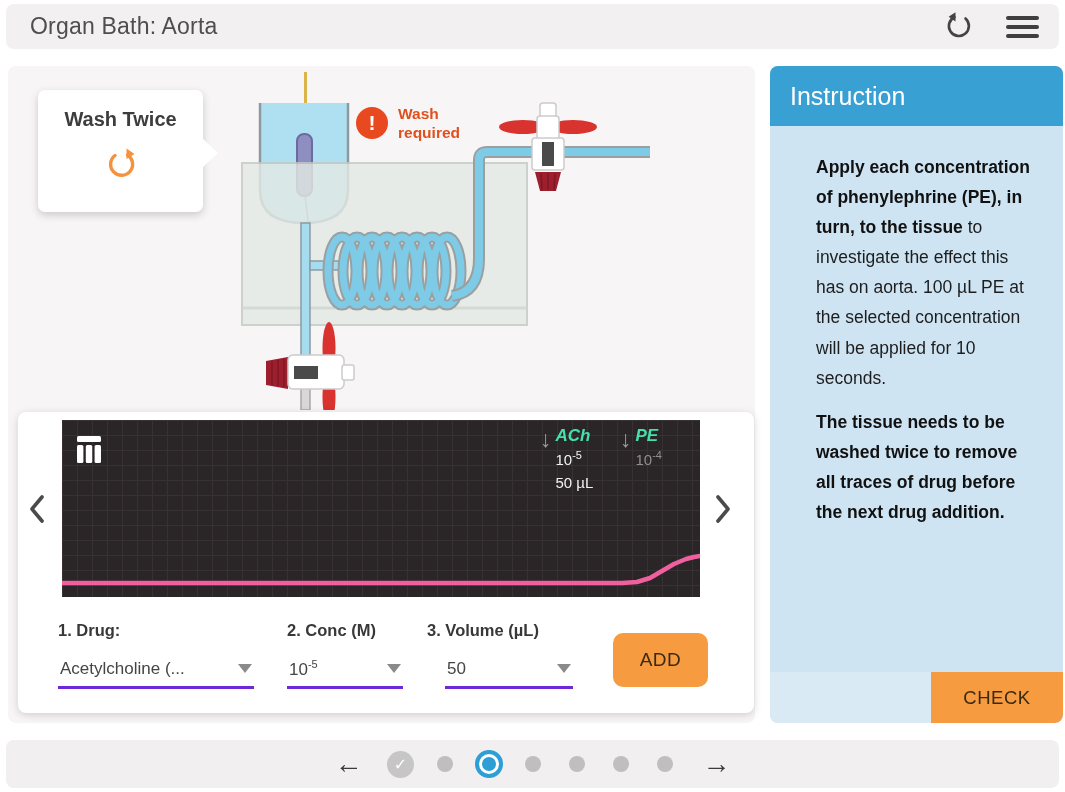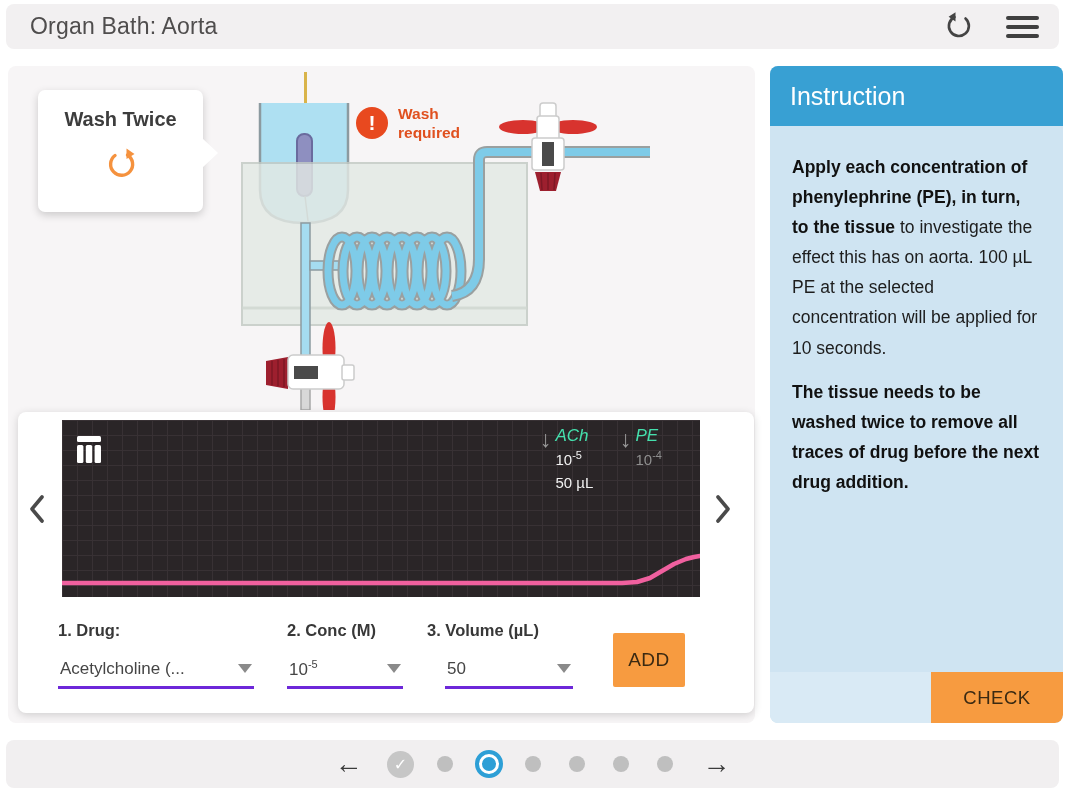--- a/index.html
+++ b/index.html
@@ -12,21 +12,21 @@
   .topbar-actions{margin-left:auto;display:flex;align-items:center;gap:30px;margin-right:18px;}
   .icon-btn{background:none;border:none;padding:2px;cursor:pointer;display:flex;align-items:center;}
   .burger{display:flex;flex-direction:column;gap:5px;}
   .burger span{display:block;width:33px;height:4px;background:#3f3f3f;border-radius:2px;}
 
   
   .left-panel{position:absolute;left:8px;top:66px;width:747px;height:657px;background:#f7f5f6;border-radius:8px;}
   .right-panel{position:absolute;left:770px;top:66px;width:293px;height:657px;background:#cfe4f2;border-radius:8px;overflow:hidden;}
   .rp-header{height:60px;background:#38a0d3;display:flex;align-items:center;}
   .rp-header span{color:#ffffff;font-size:25px;margin-left:20px;}
-  .rp-body{padding:26px 22px 0 22px;font-size:17.5px;line-height:1.72;color:#1d1d1d;}
+  .rp-body{padding:26px 22px 0 22px;font-size:17.5px;line-height:1.72;color:#1d1d1d;margin-left:24px;}
   .rp-body .b{font-weight:bold;color:#111;}
   .rp-body p{margin:0 0 14px 0;}
   .rp-footer{position:absolute;left:0;bottom:0;width:100%;height:51px;background:#d9eaf5;border-radius:0 0 8px 8px;}
   .check-btn{position:absolute;right:0;bottom:0;width:132px;height:51px;background:#f79b40;border:none;border-radius:0 0 8px 0;font-family:inherit;font-size:18.5px;color:#3b2a12;letter-spacing:.5px;cursor:pointer;}
 
   
   .wash-card{position:absolute;left:38px;top:90px;width:165px;height:122px;background:#ffffff;border-radius:7px;box-shadow:0 3px 8px rgba(0,0,0,.18);}
   .wash-card .tail{position:absolute;right:-15px;top:48px;width:0;height:0;border-top:15px solid transparent;border-bottom:15px solid transparent;border-left:16px solid #ffffff;}
   .wash-card-title{text-align:center;margin-top:18px;font-size:20px;font-weight:600;color:#3d3d3d;}
   .wash-card-icon{display:flex;justify-content:center;margin-top:16px;}
@@ -43,33 +43,33 @@
   .chart-area{position:absolute;left:44px;top:8px;width:638px;height:177px;background:#2a2527;
       background-image:linear-gradient(#383134 1px,transparent 1px),linear-gradient(90deg,#383134 1px,transparent 1px);
       background-size:15px 15px;overflow:hidden;}
   .chart-trace-svg{position:absolute;left:0;top:0;}
   .table-icon-btn{position:absolute;left:15px;top:16px;background:none;border:none;padding:0;cursor:pointer;}
   .chev-btn{position:absolute;top:82px;background:none;border:none;padding:0;cursor:pointer;}
   .chev-left{left:10px;} .chev-right{right:22px;}
   .ann{position:absolute;top:6px;display:flex;gap:4px;}
   .ann-arrow{color:#9a9a9a;font-size:23px;line-height:1;margin-top:2px;}
   .ann-col{display:flex;flex-direction:column;}
-  .ann-drug{font-style:italic;font-weight:normal;font-size:17px;color:#45e0ad;line-height:1.2;}
+  .ann-drug{font-style:italic;font-weight:bold;font-size:17px;color:#45e0ad;line-height:1.2;}
   .ann-conc{font-size:15px;color:#f2f2f2;margin-top:3px;}
   .ann-conc sup{font-size:11px;}
   .ann-vol{font-size:15px;color:#f2f2f2;margin-top:6px;}
   .ann--dim .ann-conc{color:#8f8f8f;}
 
   
   .ctl-label{position:absolute;top:209px;font-size:16.5px;font-weight:bold;color:#383838;}
   .ctl-select{position:absolute;top:240px;height:34px;border-bottom:3px solid #6d28d9;cursor:pointer;display:flex;align-items:center;}
   .ctl-select .val{font-size:17px;color:#454545;margin-left:2px;white-space:nowrap;}
   .ctl-select .val sup{font-size:11px;}
   .ctl-select .tri{position:absolute;right:2px;top:12px;width:0;height:0;border-left:7px solid transparent;border-right:7px solid transparent;border-top:9px solid #8a8a8a;}
-  .add-btn{position:absolute;left:595px;top:221px;width:72px;height:54px;background:#f79b40;border:none;border-radius:2px;font-family:inherit;font-size:19px;color:#3b2a12;letter-spacing:.5px;cursor:pointer;}
+  .add-btn{position:absolute;left:595px;top:221px;width:95px;height:54px;background:#f79b40;border:none;border-radius:10px;font-family:inherit;font-size:19px;color:#3b2a12;letter-spacing:.5px;cursor:pointer;}
 
   
   .bottombar{position:absolute;left:6px;top:740px;width:1053px;height:48px;background:#f1eff0;border-radius:8px;display:flex;align-items:center;justify-content:center;}
   .nav-arrow{background:none;border:none;font-size:28px;color:#3b3b3b;cursor:pointer;padding:0 6px;font-family:inherit;line-height:1;}
   .dots{display:flex;align-items:center;margin:0 10px;}
   .dot-cell{width:44px;display:flex;justify-content:center;align-items:center;}
   .dot{cursor:pointer;}
   .dot.default{width:16px;height:16px;border-radius:50%;background:#bfbfbf;}
   .dot.completed{width:27px;height:27px;border-radius:50%;background:#c6c6c6;display:flex;align-items:center;justify-content:center;}
   .dot.completed .dot-check{color:#fff;font-size:16px;font-weight:bold;}

